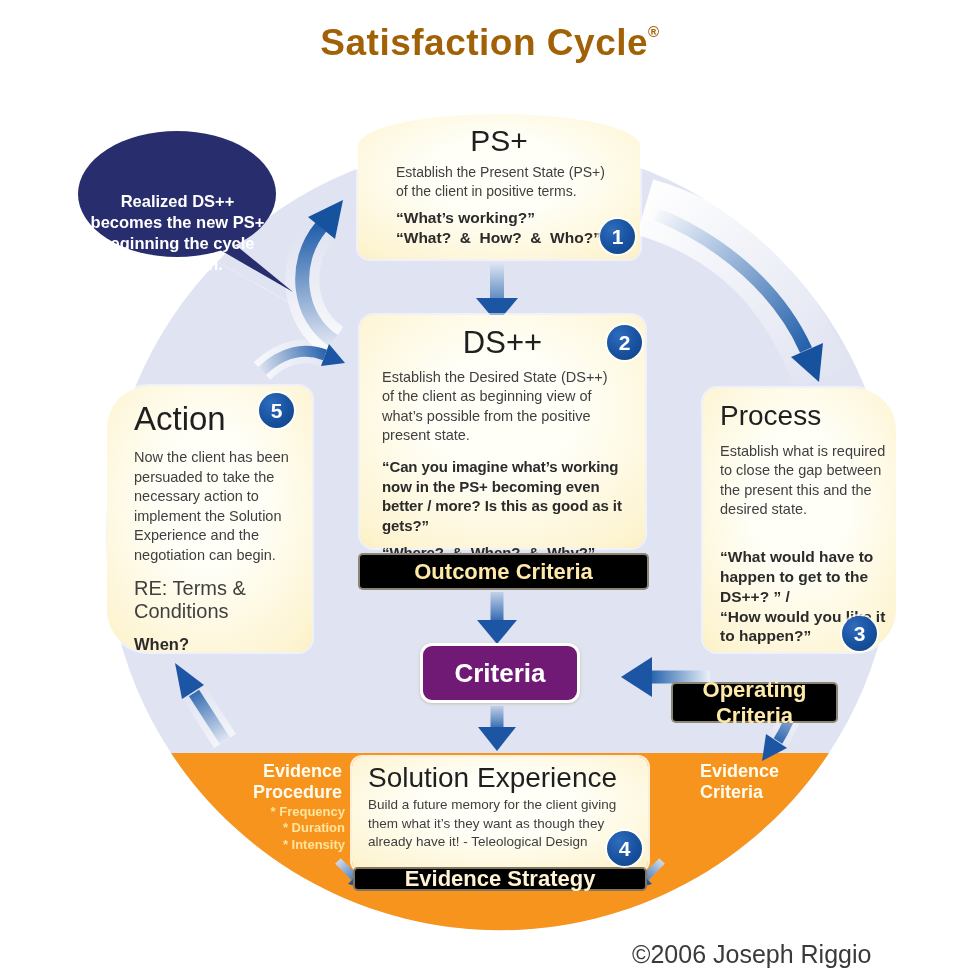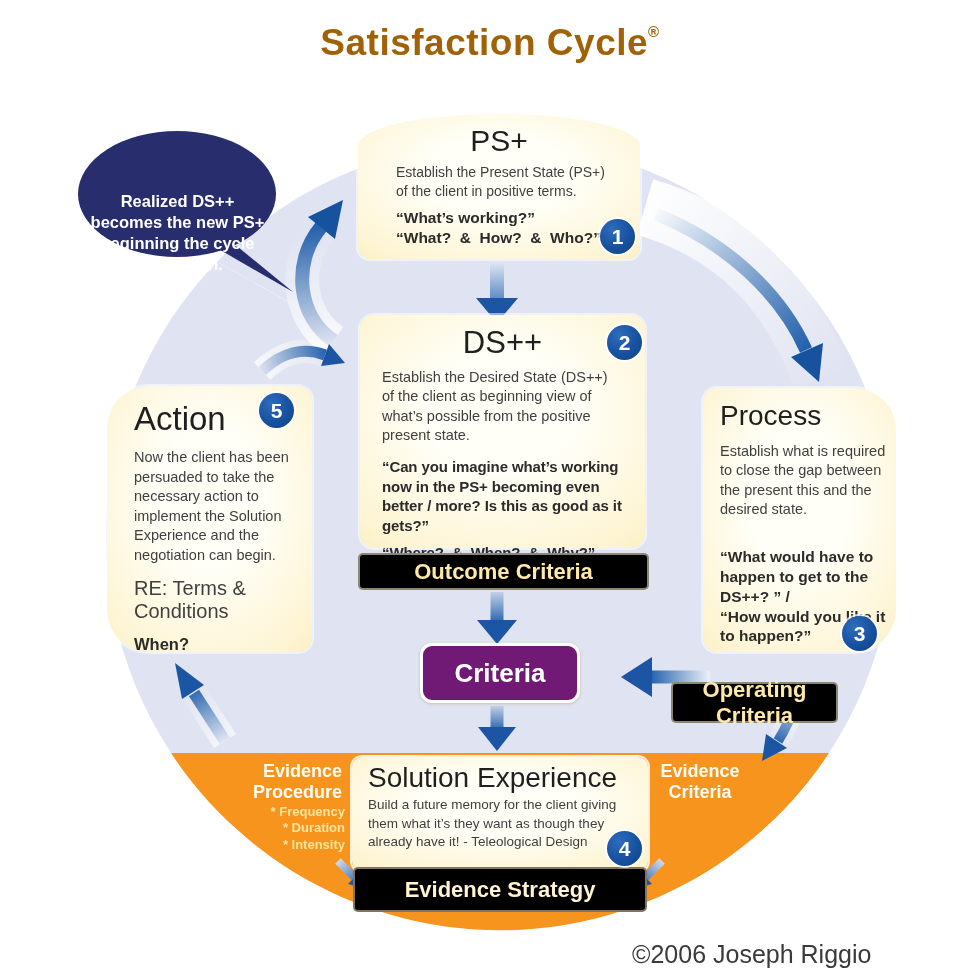--- a/index.html
+++ b/index.html
@@ -82,37 +82,37 @@
 
   
   .bar {
     position:absolute; background:#000000; border-radius:5px;
     border:2px solid rgba(255,244,214,0.55);
     color:#ffe9a8; font-weight:700; font-size:22px; text-align:center;
     display:flex; align-items:center; justify-content:center;
   }
   .bar.outcome  { left:358px; top:553px; width:291px; height:37px; }
   .bar.operating{ left:671px; top:657px; width:167px; height:41px;margin-top:25px; }
-  .bar.strategy { left:353px; top:867px; width:294px; height:45px; color:#fff3d2;
+  .bar.strategy { left:353px; top:867px; width:294px; height:24px; color:#fff3d2;
                   border-color:rgba(255,235,190,0.5); }
 
   .criteria-btn {
     position:absolute; left:420px; top:643px; width:160px; height:60px;
     background:#701a75; border:3px solid #ffffff; border-radius:12px;
     color:#ffffff; font-size:26px; font-weight:700;
     display:flex; align-items:center; justify-content:center;
     box-shadow:0 1px 3px rgba(120,90,20,0.25);
   }
 
   
   .ev-proc { position:absolute; left:238px; top:761px; width:104px; text-align:right;
              color:#fffdf2; font-size:18px; font-weight:700; line-height:1.15; }
   .ev-proc-bullets { position:absolute; left:243px; top:804px; width:102px; text-align:right;
              color:#ffe49b; font-size:13px; font-weight:700; line-height:1.25; }
-  .ev-crit { position:absolute; left:645px; top:761px; width:110px; text-align:center;
+  .ev-crit { position:absolute; left:700px; top:761px; width:110px; text-align:left;
              color:#fffdf2; font-size:18px; font-weight:700; line-height:1.15; }
 
   
   .bubble-text { position:absolute; left:90px; top:143px; width:175px; text-align:center;
                  color:#ffffff; font-size:16.5px; font-weight:700; line-height:1.27;margin-top:48px; }
 
   .copyright { position:absolute; left:632px; top:940px; font-size:25px; color:#3a3a3a; }
 </style>
 </head>
 <body>

